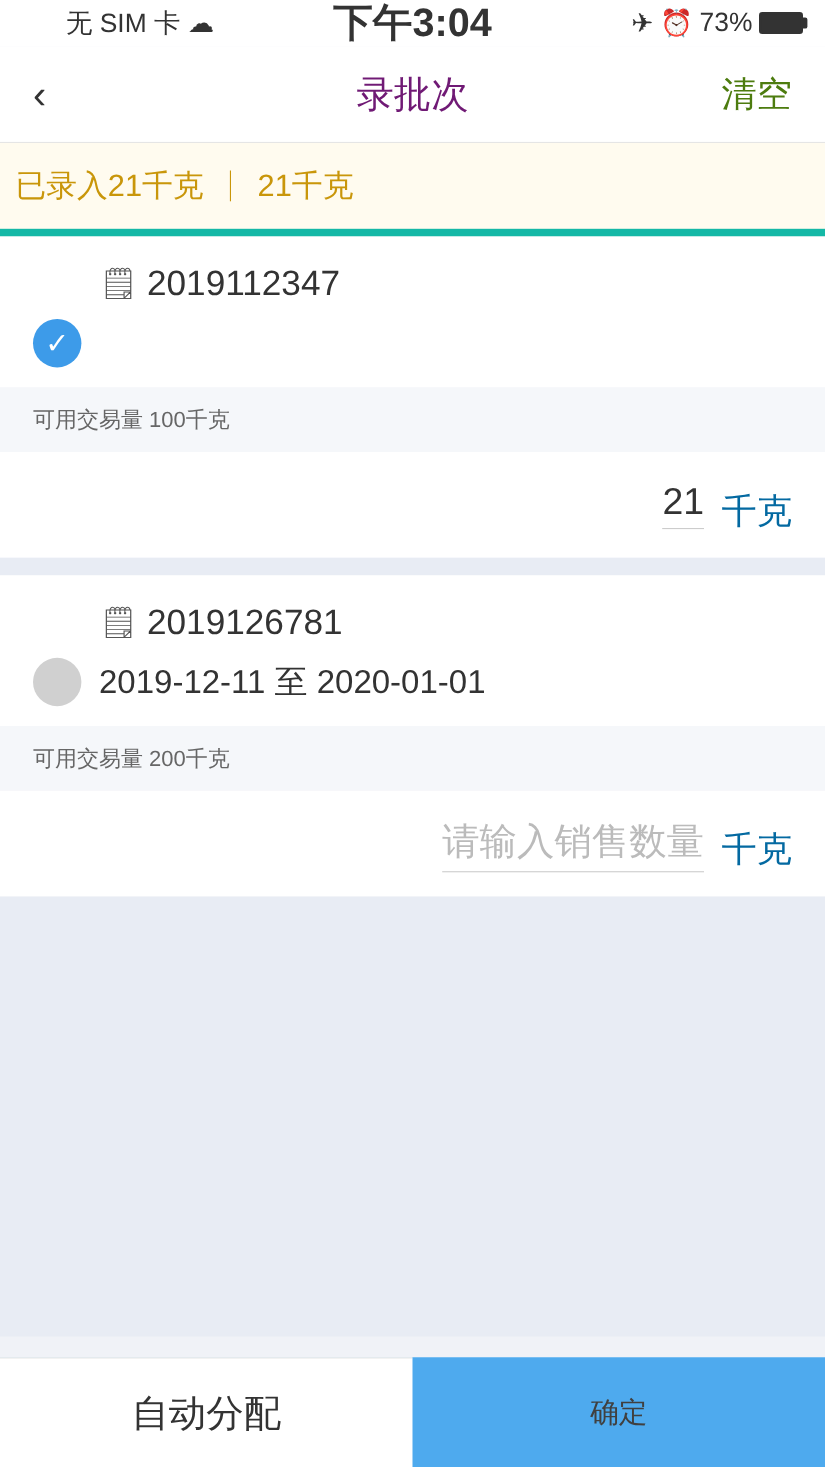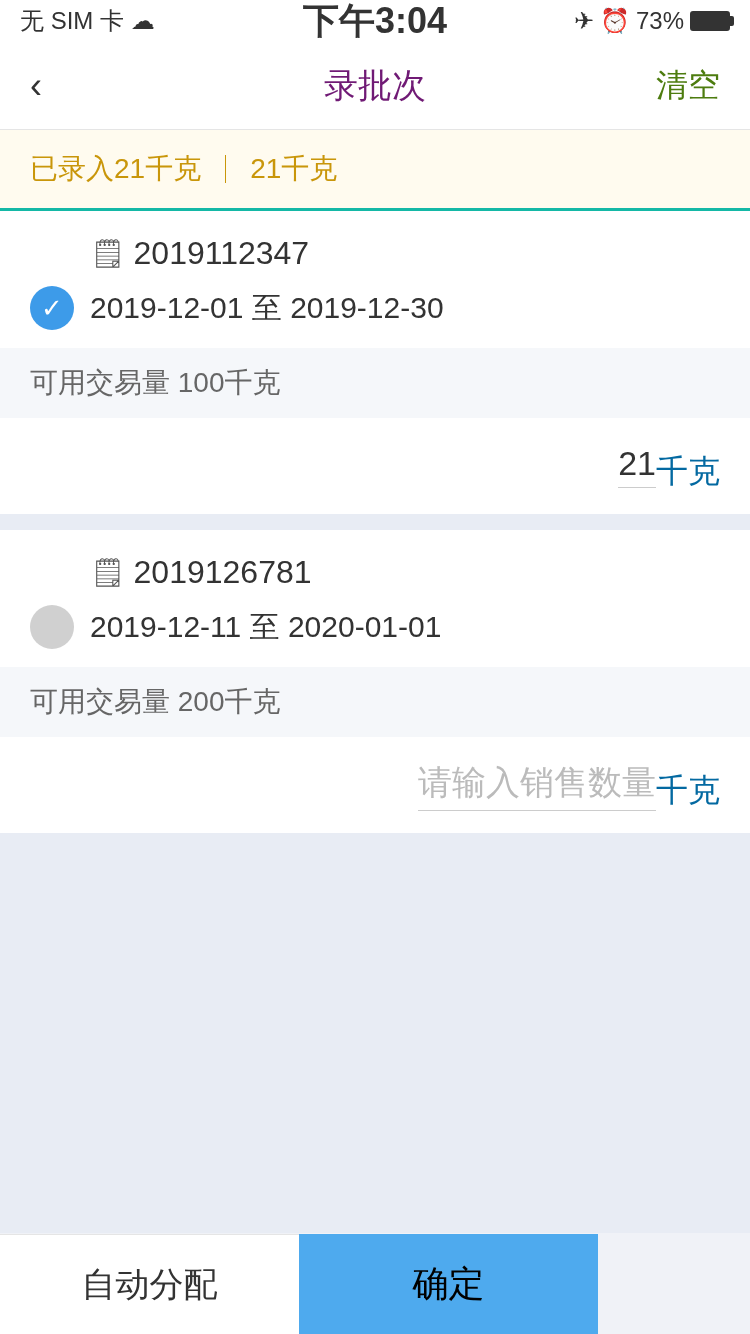--- a/index.html
+++ b/index.html
@@ -22,20 +22,21 @@
       justify-content: space-between;
       padding: 0 20px;
       font-size: 24px;
       color: #333;
     }
     .status-left {
       display: flex;
       align-items: center;
       gap: 8px;
       font-size: 24px;
+      margin-left: 40px;
     }
     .status-center {
       font-size: 36px;
       font-weight: 700;
       position: absolute;
       left: 50%;
       transform: translateX(-50%);
     }
     .status-right {
       display: flex;
@@ -90,25 +91,25 @@
     }
     .nav-action {
       font-size: 32px;
       color: #4d7c0f;
       cursor: pointer;
     }
 
     
     .summary-bar {
       background: #fffbef;
-      padding: 20px 30px;
+      padding: 20px 14px;
       display: flex;
       align-items: center;
       gap: 24px;
-      border-bottom: 3px solid #14b8a6;
+      border-bottom: 7px solid #14b8a6;
     }
     .summary-label {
       color: #c9960a;
       font-size: 28px;
     }
     .summary-divider {
       width: 1px;
       height: 28px;
       background: #c9960a;
     }
@@ -167,31 +168,32 @@
       font-size: 26px;
     }
     .batch-date {
       font-size: 30px;
       color: #333;
     }
     .available-row {
       background: #f5f7fa;
       margin: 0 0 0 0;
       padding: 16px 30px;
-      font-size: 28px;
+      font-size: 20px;
       color: #666;
     }
 
     
     .qty-row {
       display: flex;
       align-items: center;
       justify-content: flex-end;
       padding: 20px 30px;
       background: #fff;
+      gap: 16px;
     }
     .qty-input {
       text-align: right;
       font-size: 34px;
       color: #333;
       border: none;
       outline: none;
       min-width: 80px;
       background: transparent;
     }
@@ -222,41 +224,41 @@
       min-height: 400px;
     }
 
     
     .bottom-actions {
       display: flex;
       height: 100px;
       background: #fff;
       position: fixed;
       bottom: 0;
-      width: 598px;
+      width: 750px;
     }
     .btn-auto {
       flex: 1;
       display: flex;
       align-items: center;
       justify-content: center;
       font-size: 34px;
       color: #333;
       background: #fff;
       border: none;
       cursor: pointer;
       border-top: 1px solid #e5e5e5;
     }
     .btn-confirm {
       flex: 1;
       display: flex;
       align-items: center;
       justify-content: center;
-      font-size: 36px;
-      color: #000000;
+      font-size: 26px;
+      color: #404040;
       background: #4eaaee;
       border: none;
       cursor: pointer;
     }
 
     .content-wrapper {
       padding-bottom: 100px;
     }
   </style>
 </head>
@@ -292,21 +294,20 @@
   <div class="batch-item">
     <div class="batch-item-inner">
       <div class="batch-id-row">
         <span class="batch-icon">🗒</span>
         <span class="batch-id">2019112347</span>
       </div>
       <div class="batch-date-row">
         <div class="radio-btn radio-checked">
           <span class="checkmark">✓</span>
         </div>
-        <span class="batch-date">2019-12-01 至 2019-12-30</span>
       </div>
     </div>
     <div class="available-row">
       <span>可用交易量 100千克</span>
     </div>
     <div class="qty-row">
       <div class="qty-underline">
         <span class="qty-input">21</span>
       </div>
       <span class="qty-unit">千克</span>

